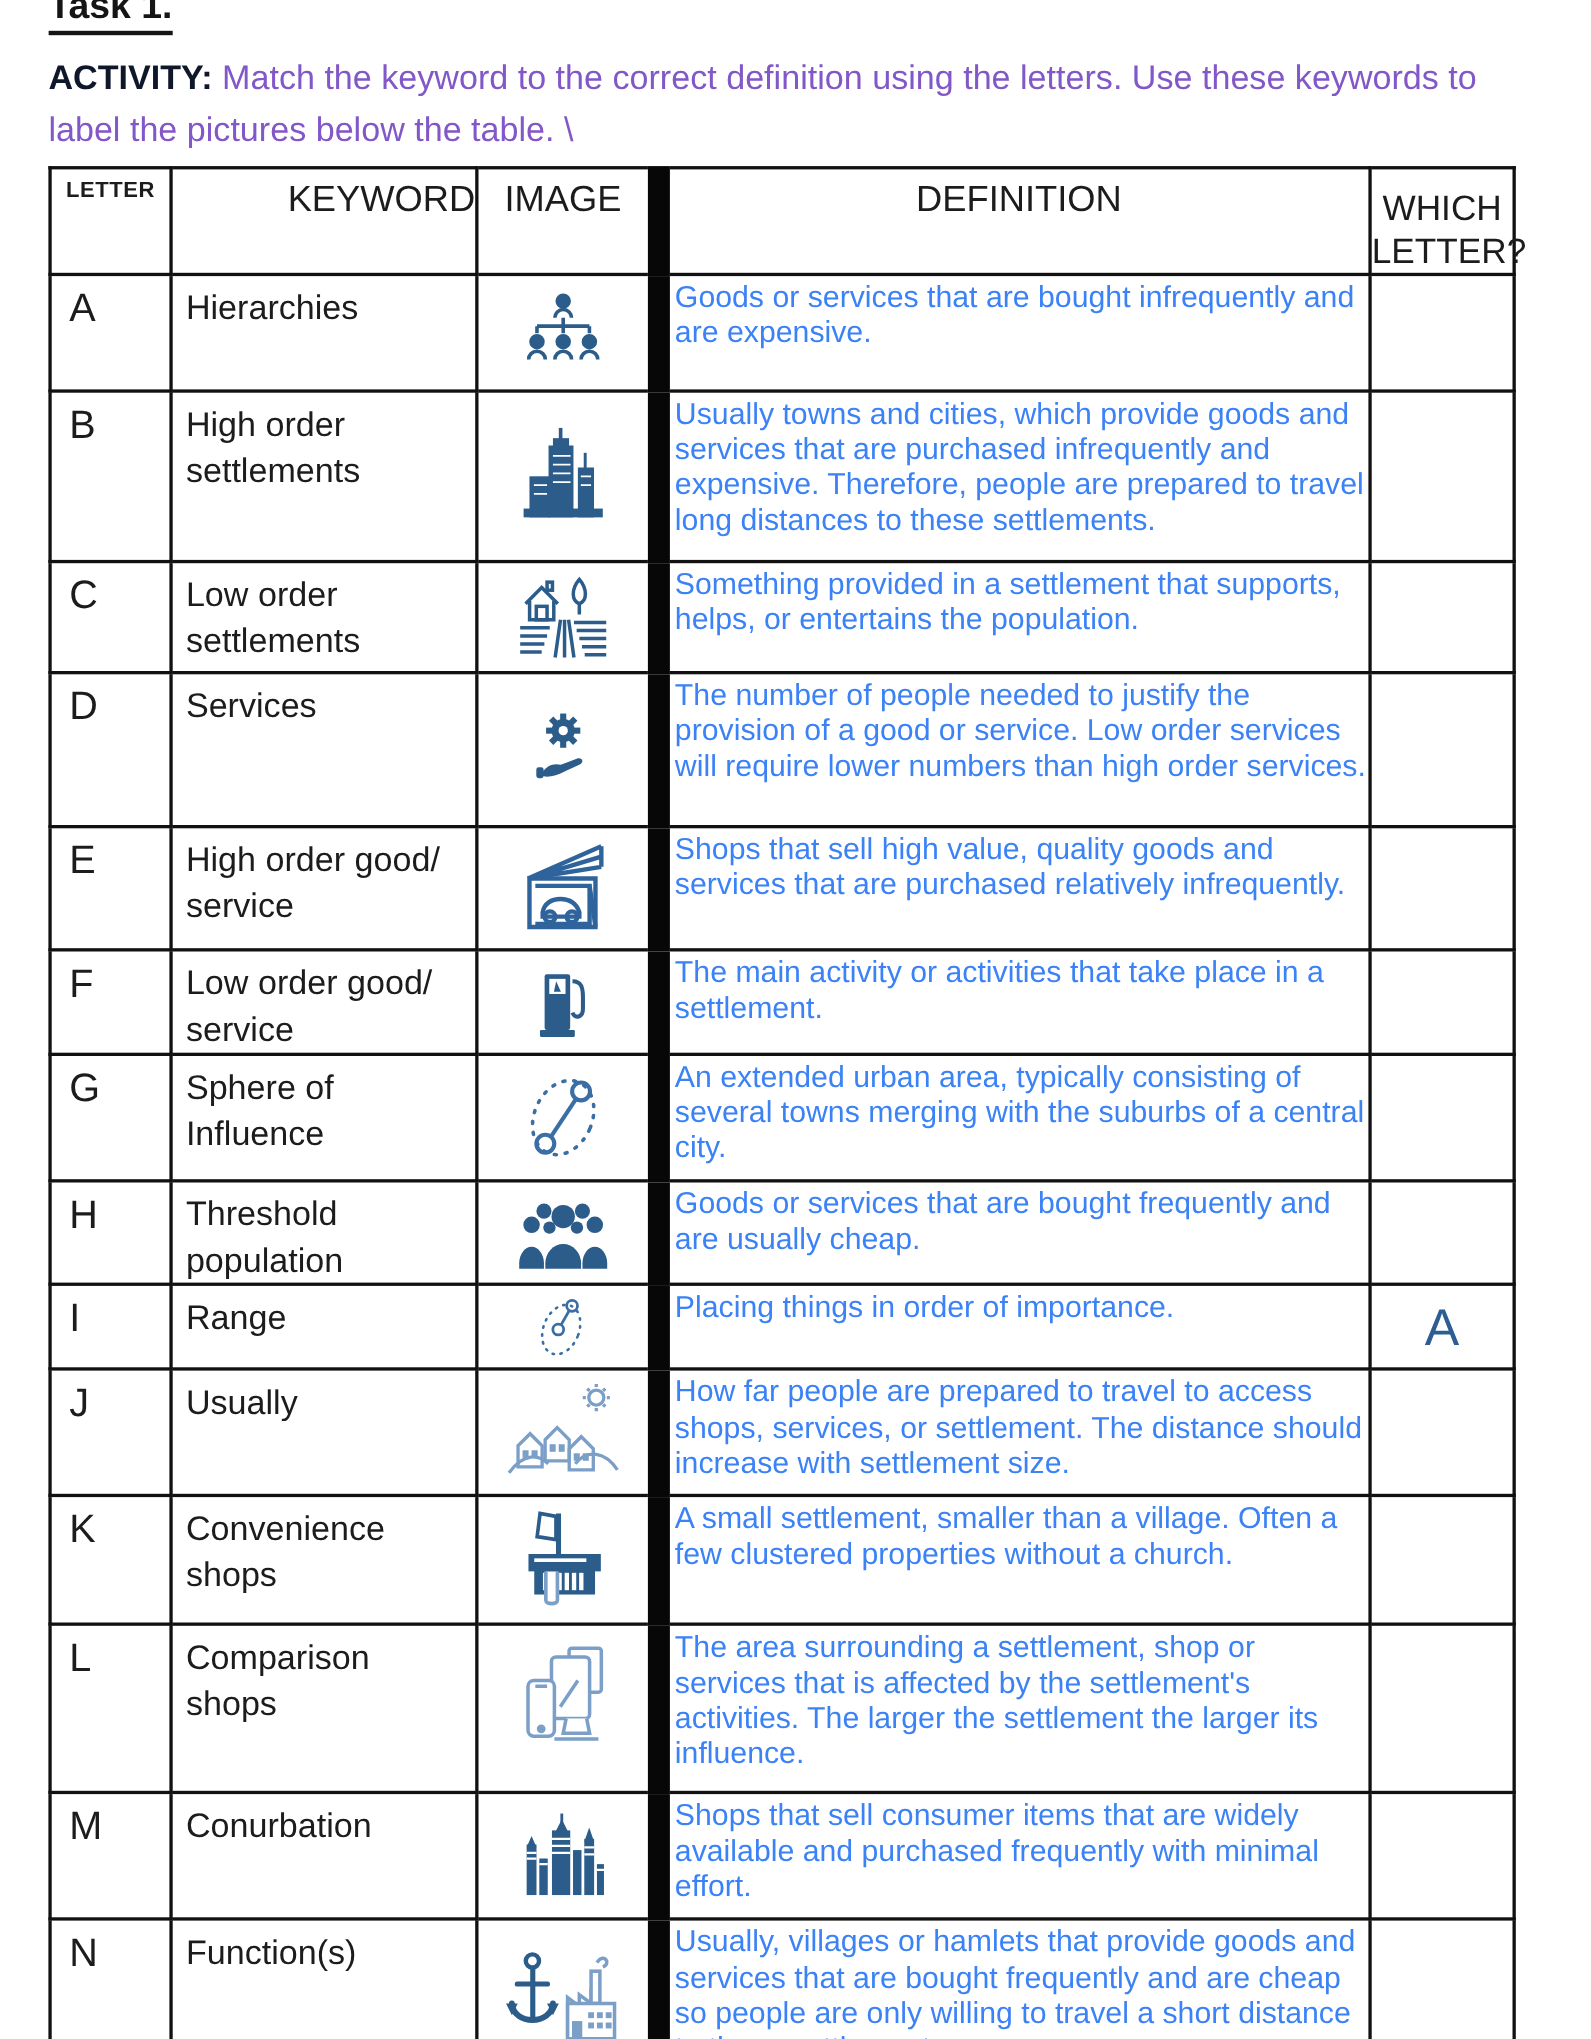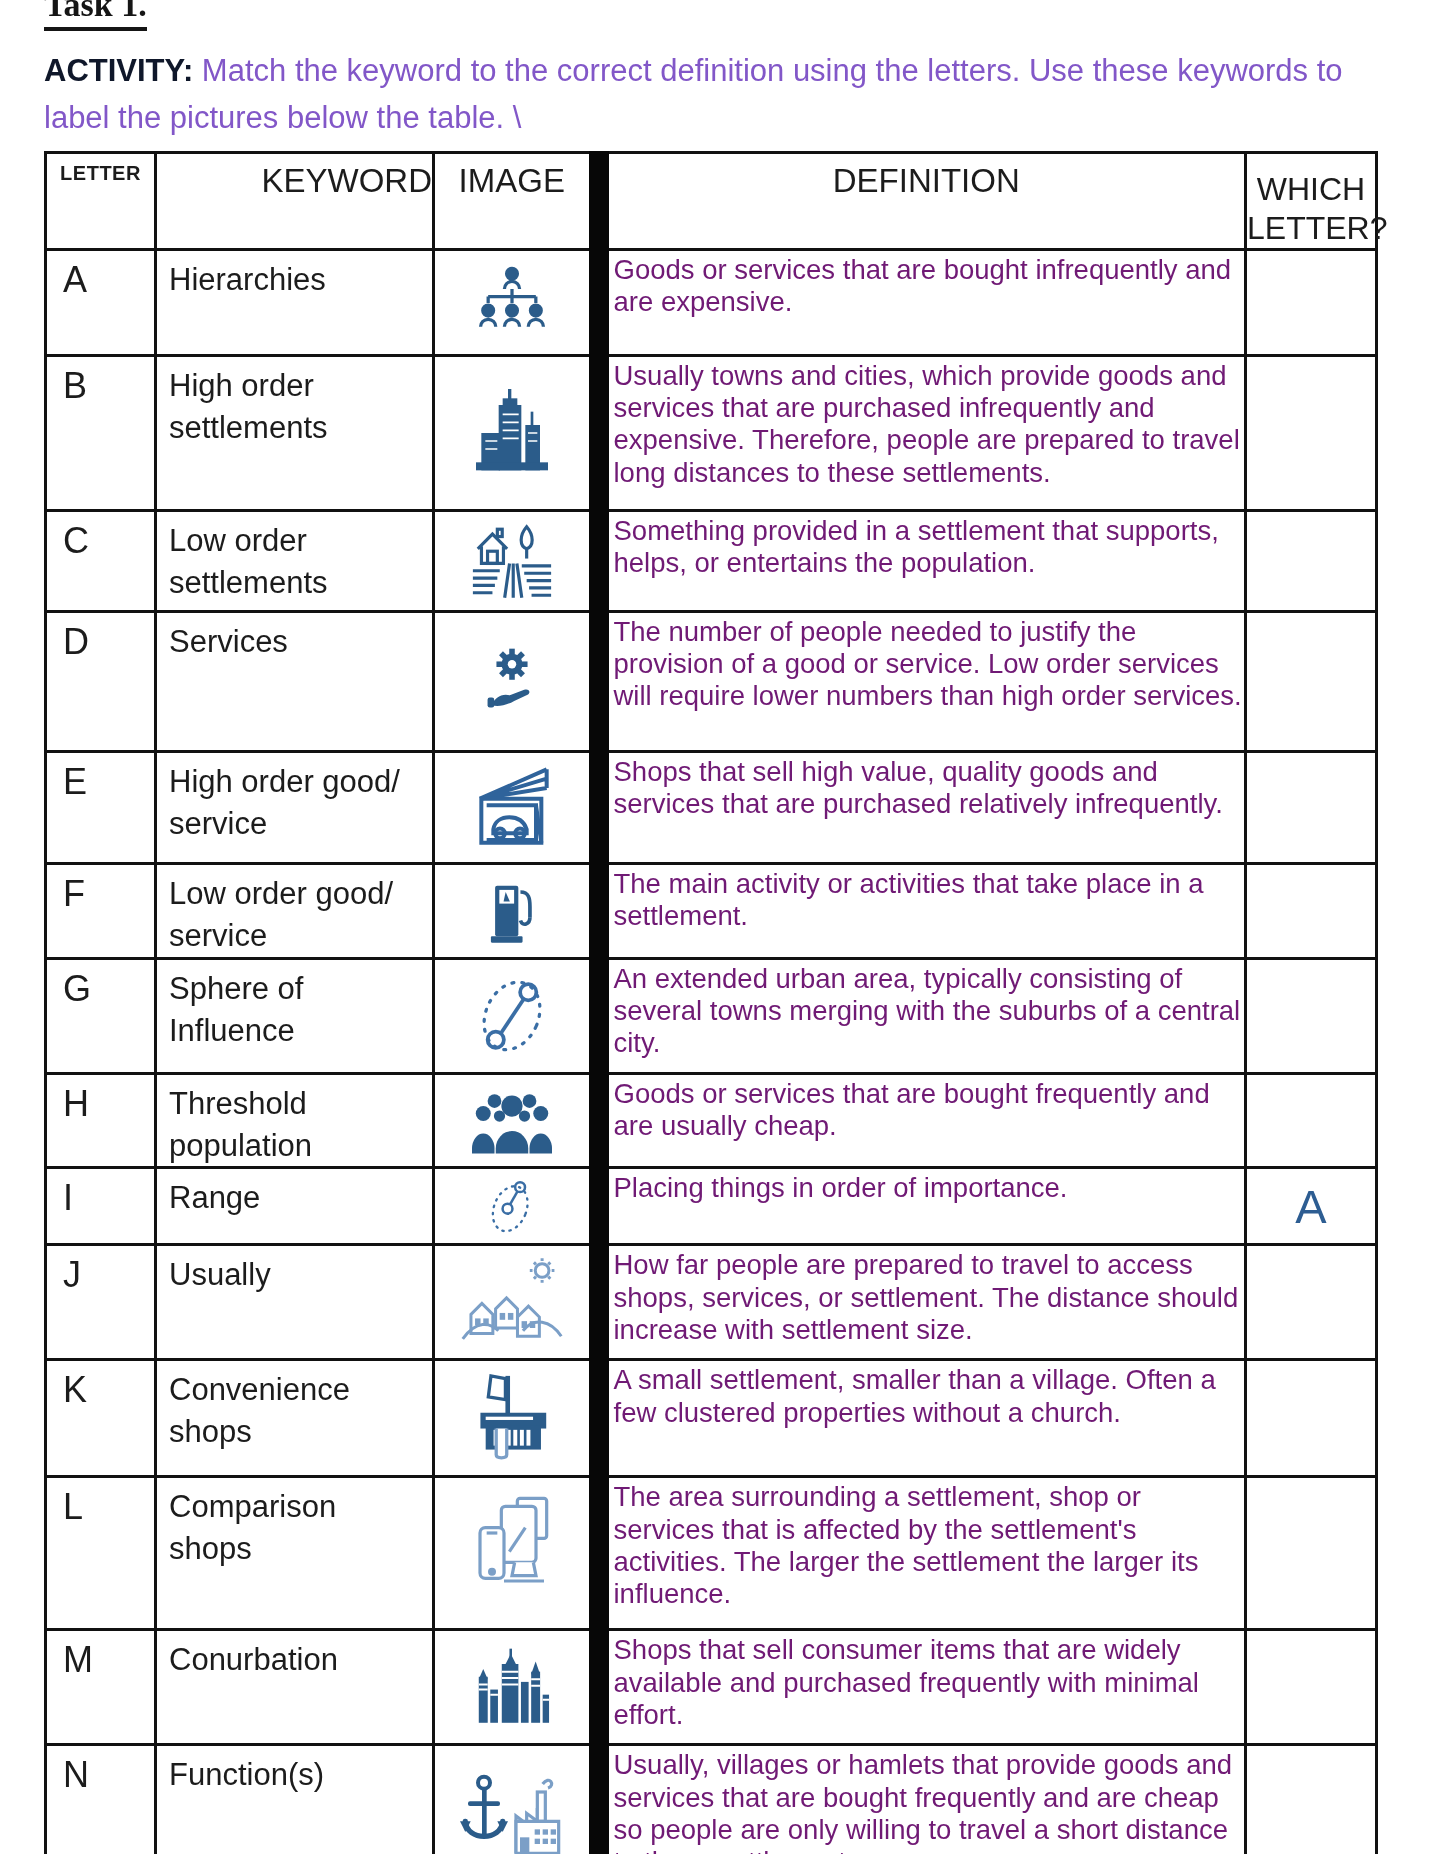--- a/index.html
+++ b/index.html
@@ -7,21 +7,21 @@
   body {
     width:1446px; height:1854px;
     font-family:"Liberation Sans", sans-serif;
     color:#1c1c1c;
     position:relative;
     overflow:hidden;
   }
   .page { padding:0 0 0 44px; }
 
   
-  .task-cut { height:40px; overflow:hidden;font-family:Liberation Serif, serif; }
+  .task-cut { height:40px; overflow:hidden; }
   .task-title {
     display:inline-block; margin-top:-14px;
     font-size:34px; font-weight:700; color:#151515;
     border-bottom:4px solid #151515; padding-bottom:3px;
   }
   .activity {
     margin-top:8px; width:1340px;
     font-size:31px; line-height:1.5; color:#8257c8;
   }
   .activity b { font-weight:700; color:#0f172a; }
@@ -45,21 +45,21 @@
   th.h-keyword { font-size:33px; text-align:right; padding:8px 0 0 16px; }
   th.h-image { font-size:33px; text-align:center; padding-top:8px; }
   th.h-def { font-size:33px; text-align:center; padding-top:8px; }
   th.h-which { font-size:32px; text-align:center; padding-top:16px; line-height:1.22; }
 
   .barleft { border-left:20px solid #070707; }
 
   td.cell-letter { font-size:36px; padding:8px 0 0 16px; }
   td.cell-keyword { font-size:31px; line-height:1.35; padding:8px 8px 0 12px; }
   td.cell-image { vertical-align:middle; text-align:center; padding:2px; }
-  td.cell-def { font-size:27.5px; line-height:1.17; padding:3px 2px 0 5px; color:#701a75; }
+  td.cell-def { font-size:27.5px; line-height:1.17; padding:3px 2px 0 5px; color:#3b82f6; }
   td.cell-which {
     vertical-align:middle; text-align:center;
     font-size:47px; color:#2d5d92; font-weight:400;
   }
   svg { display:inline-block; vertical-align:middle; }
 </style>
 </head>
 <body>
 
 <div class="page">

